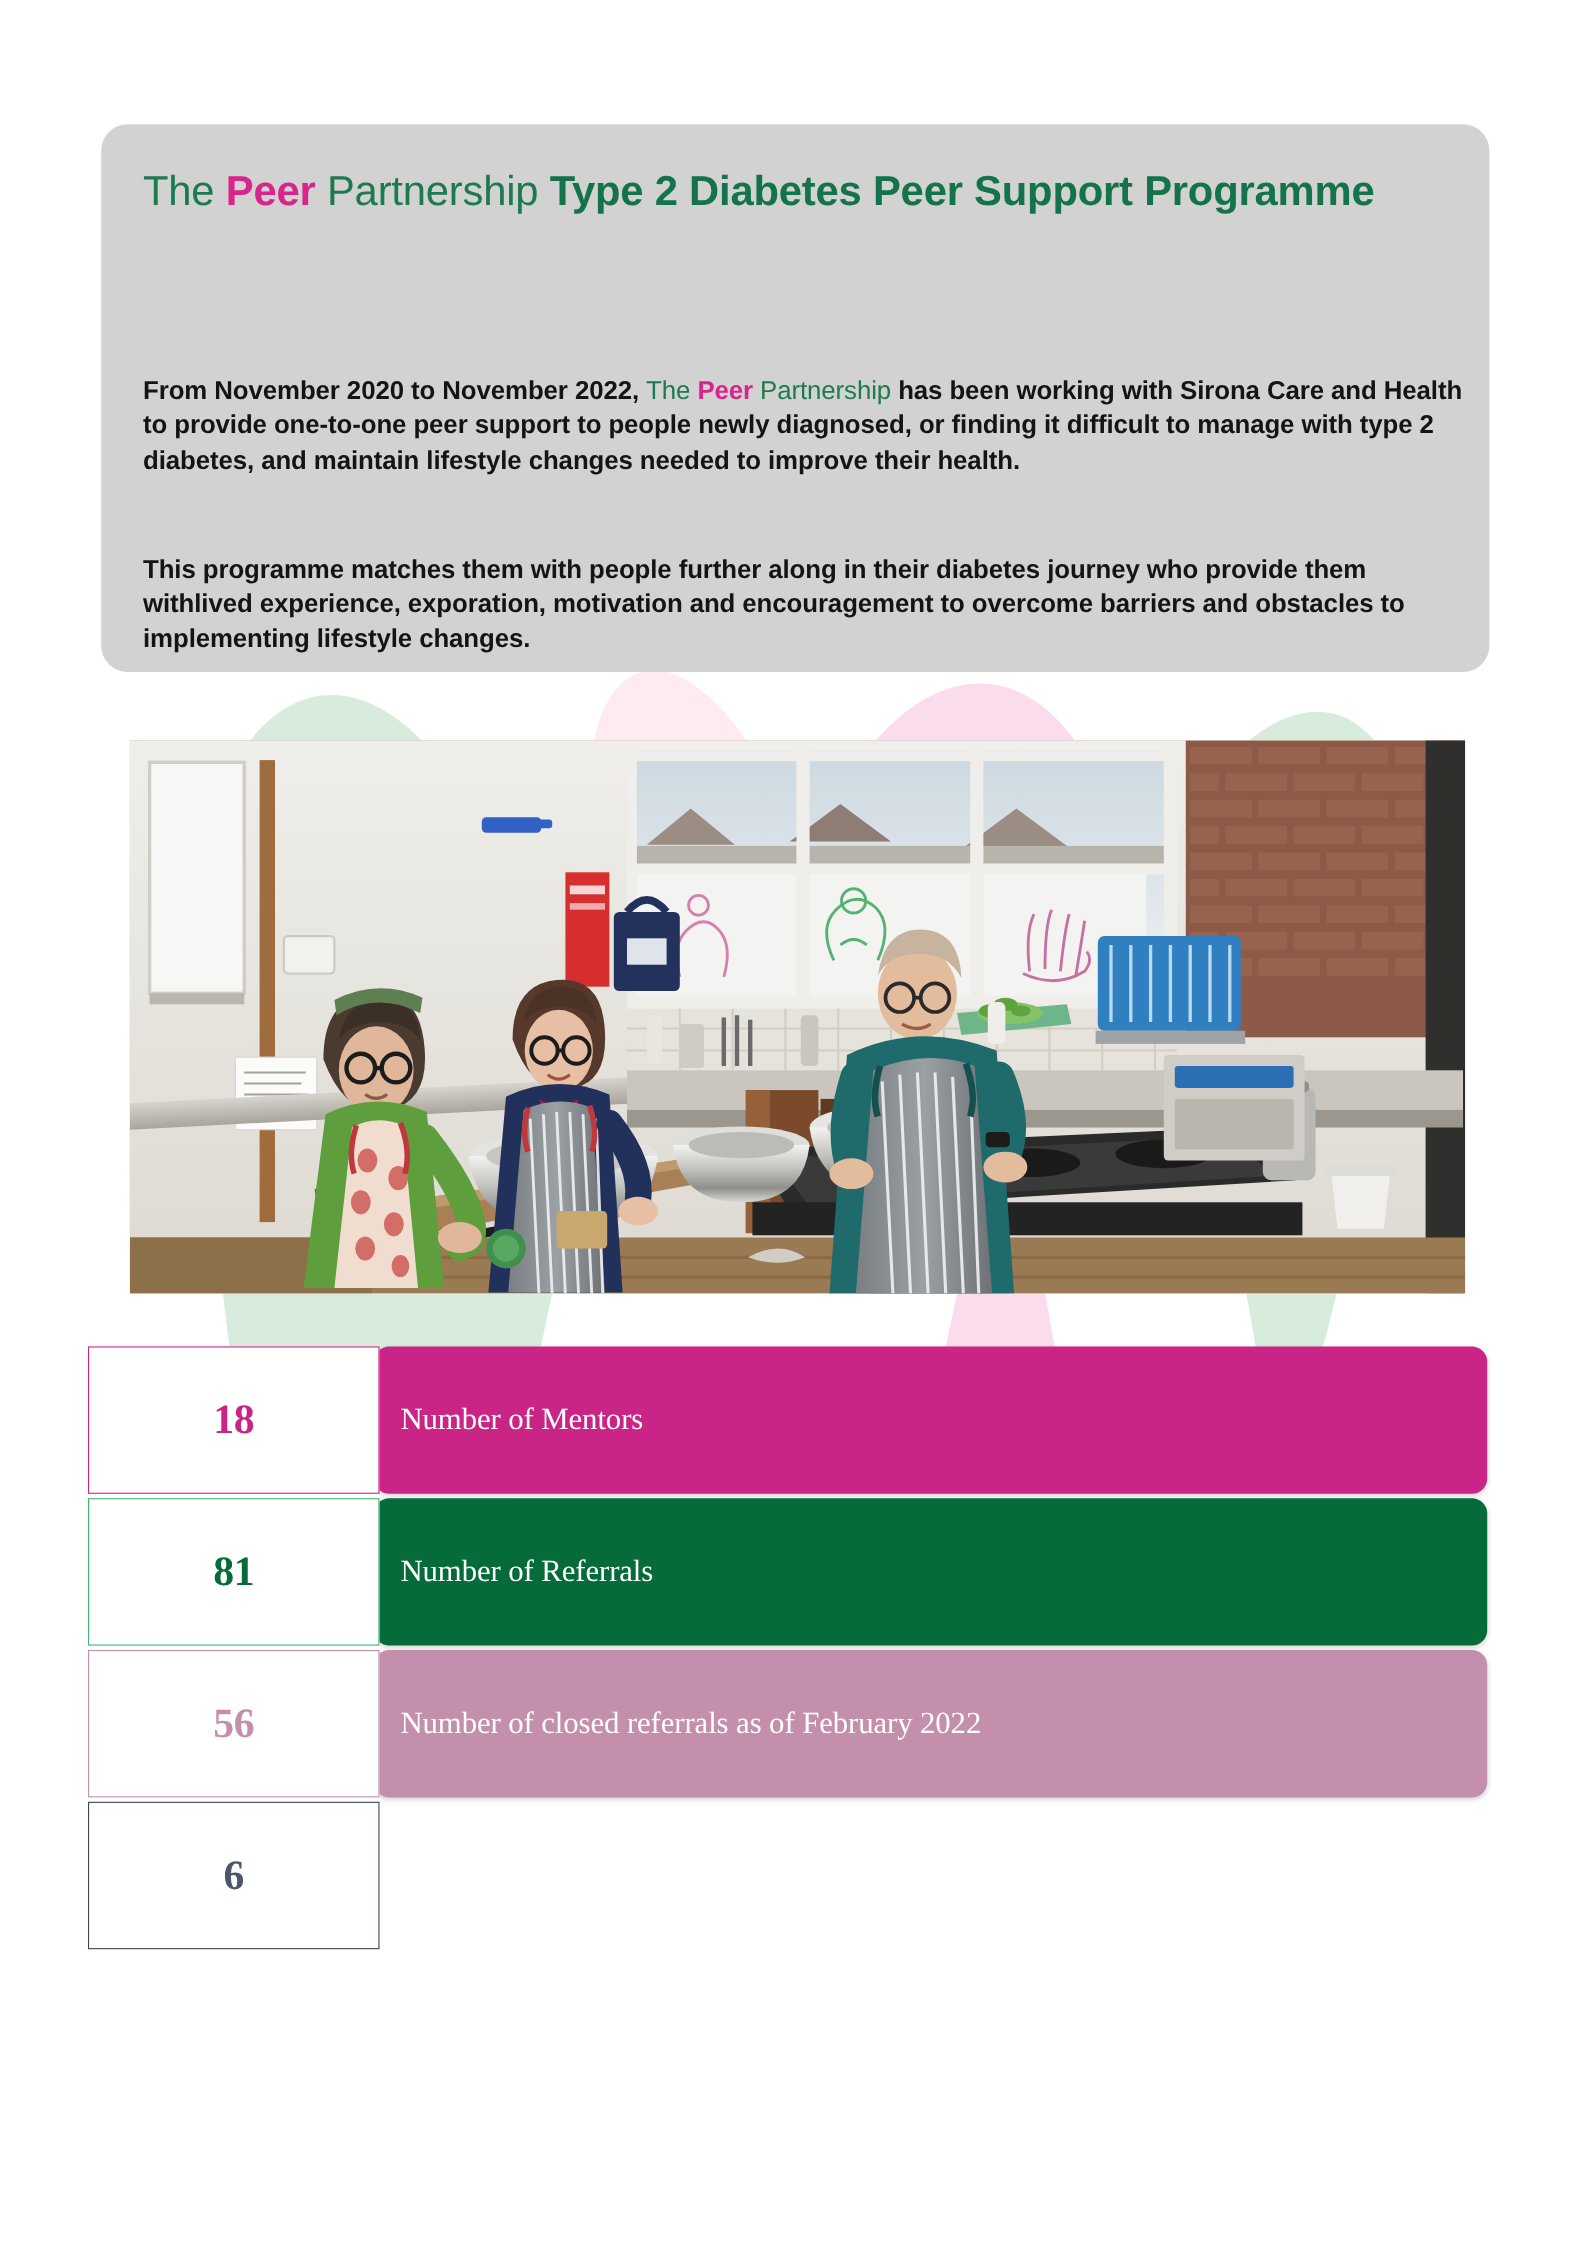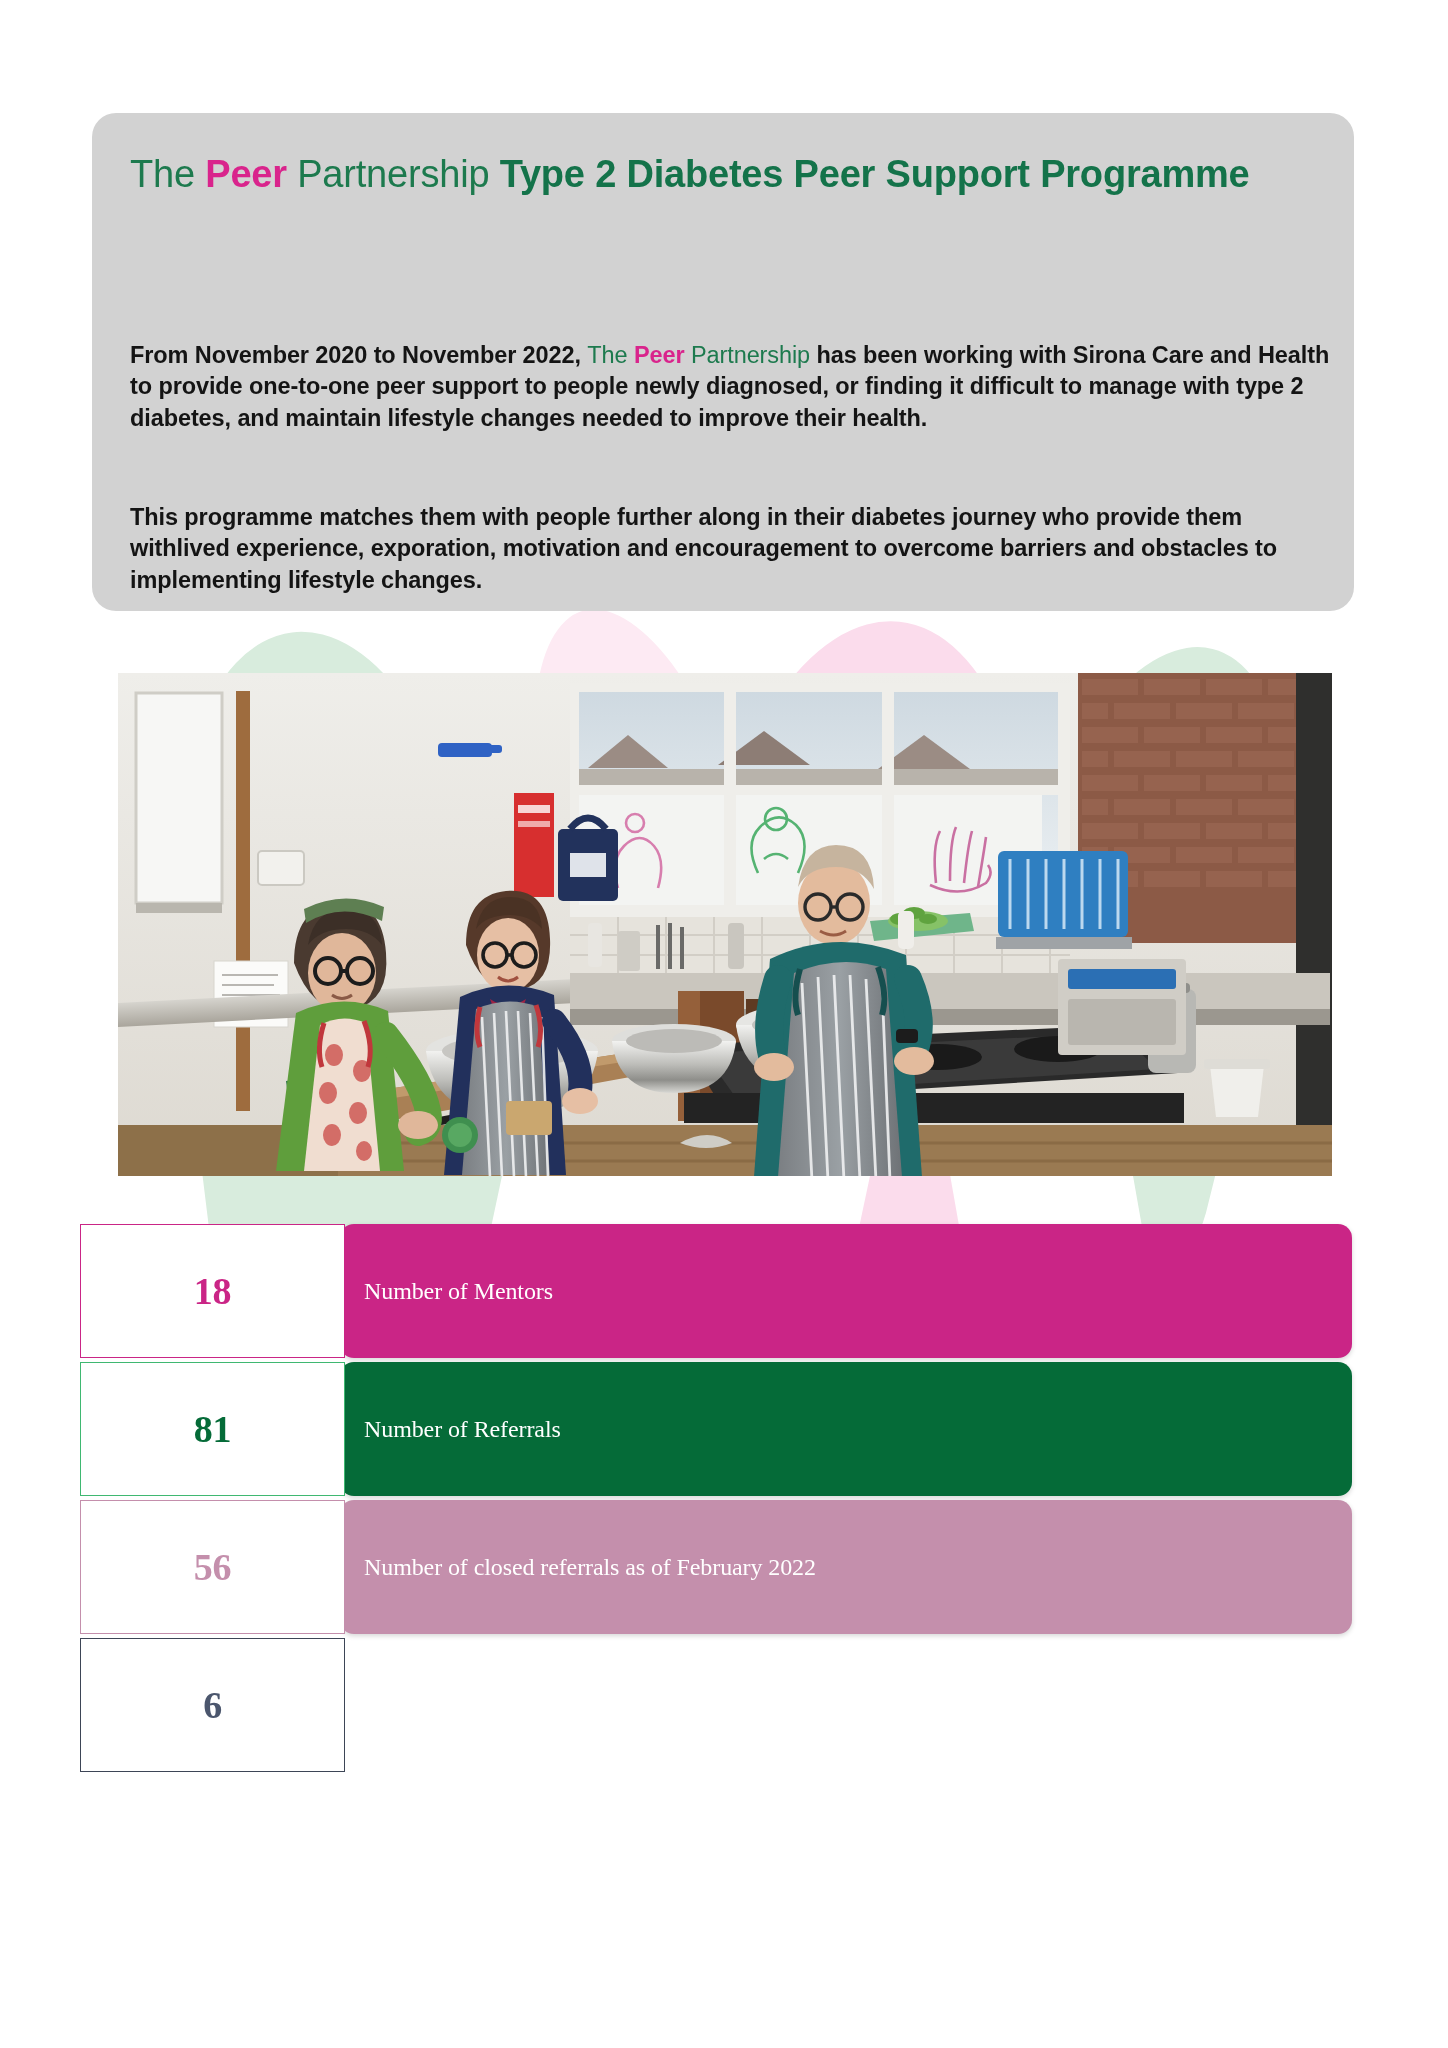--- a/index.html
+++ b/index.html
@@ -132,21 +132,21 @@
     flex: 1;
     margin-left: -5px;
     border-radius: 14px;
     display: flex;
     align-items: center;
     padding-left: 24px;
     box-shadow: 0 2px 5px rgba(0,0,0,0.16);
   }
   .stat-label {
     color: #ffffff;
-    font-size: 24px;
+    font-size: 28px;
     font-weight: 400;
     letter-spacing: -0.1px;
   }
 </style>
 </head>
 <body>
 
 <div id="page">
 
   <div class="watermark">

